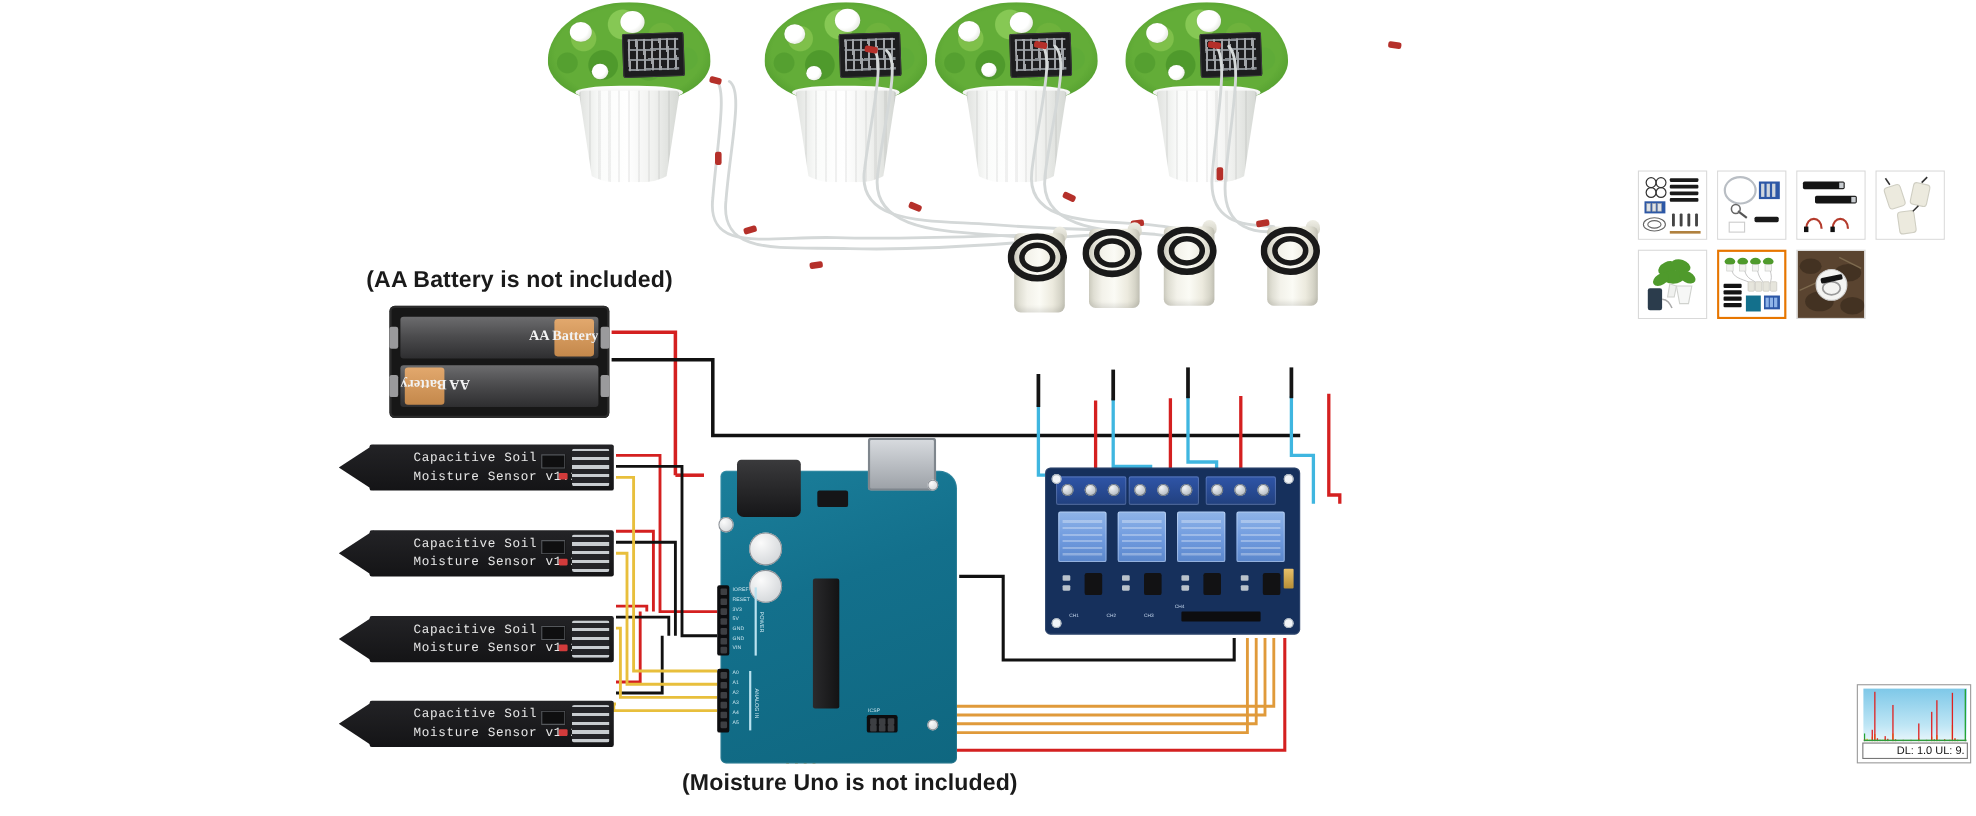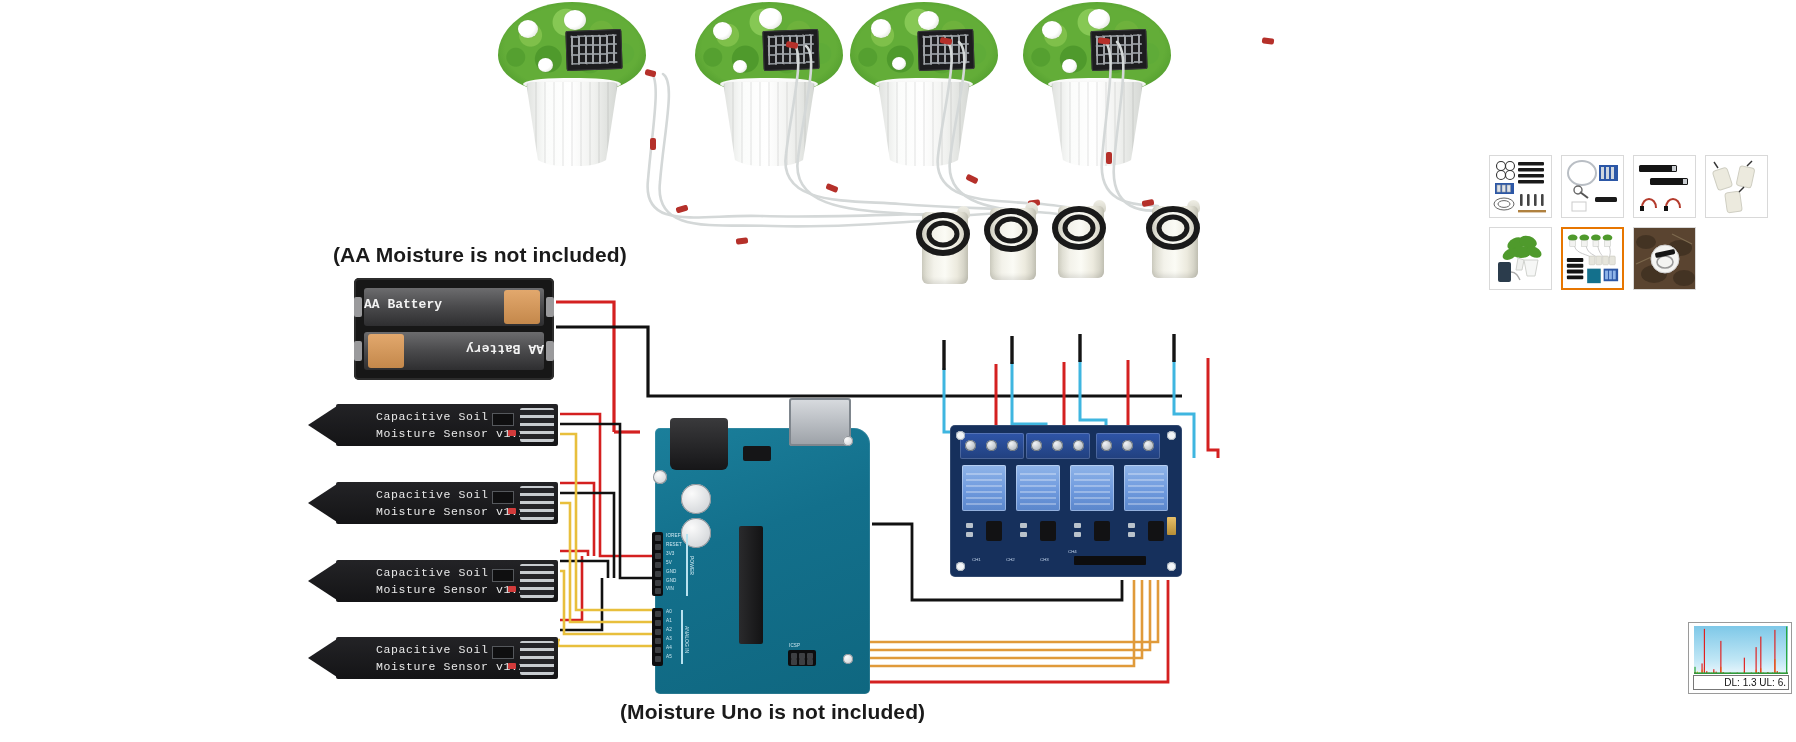--- a/index.html
+++ b/index.html
@@ -105,22 +105,22 @@
   .cell.bot { top: 54px; }
   .cell .cap {
     position: absolute; top: 2px; width: 36px; height: 34px;
     background: linear-gradient(180deg,#e2a86d,#c4884b);
     border-radius: 3px;
   }
   .cell.top .cap { right: 4px; }
   .cell.bot .cap { left: 4px; }
   .cell .txt {
     position: absolute; left: 0; right: 0; top: 9px;
-    text-align: left; color: #f2f2f2; font-size: 13px; font-weight: bold;
-    font-family: Liberation Mono, monospace;
+    text-align: right; color: #f2f2f2; font-size: 13px; font-weight: bold;
+    font-family: Liberation Serif, serif;
   }
   .cell.bot .txt { transform: rotate(180deg); }
   .batt-tab {
     position: absolute; width: 8px; height: 20px; background: #9a9a9c; border-radius: 2px;
   }
 
   
   .soil-sensor { position: absolute; width: 250px; height: 32px; }
   .ss-body {
     position: absolute; left: 28px; top: 0; width: 222px; height: 42px;
@@ -459,21 +459,21 @@
     </div>
     <div class="pump" style="left:1146px; top:206px;">
       <div class="pump-nozzle"></div>
       <div class="pump-body"></div>
       <svg class="pump-coil" width="56" height="46">
         <ellipse cx="27" cy="22" rx="24" ry="19" fill="none" stroke="#1a1a1a" stroke-width="6"></ellipse>
         <ellipse cx="27" cy="22" rx="14" ry="11" fill="none" stroke="#1a1a1a" stroke-width="5"></ellipse>
       </svg>
     </div>
 
-    <div class="note" id="battery-note">(AA Moisture is not included)</div>
+    <div class="note" id="battery-note">(AA Battery is not included)</div>
 
     <div id="battery">
       <div class="cell top">
         <div class="cap"></div>
         <div class="txt">AA Battery</div>
       </div>
       <div class="cell bot">
         <div class="cap"></div>
         <div class="txt">AA Battery</div>
       </div>
@@ -852,16 +852,16 @@
           <rect x="68.57" y="46.56" width="1.18" height="1.44" fill="#e02020"></rect>
           <rect x="73.27" y="46.08" width="1.18" height="1.92" fill="#e02020"></rect>
           <rect x="77.97" y="46.56" width="1.18" height="1.44" fill="#e02020"></rect>
           <rect x="80.32" y="3.84" width="1.18" height="44.16" fill="#e02020"></rect>
           <rect x="82.67" y="45.12" width="1.18" height="2.88" fill="#e02020"></rect>
           <rect x="85.02" y="46.56" width="1.18" height="1.44" fill="#e02020"></rect>
           <rect x="92.07" y="46.56" width="1.18" height="1.44" fill="#e02020"></rect>
           <rect x="0" y="46.4" width="94" height="1.6" fill="#2e9b3a"></rect>
         </svg>
     </div>
-    <div class="label-box">DL: 1.3 UL: 6.</div>
+    <div class="label-box">DL: 1.0 UL: 9.</div>
   </div>
 
 </div>
 
 </body></html>

